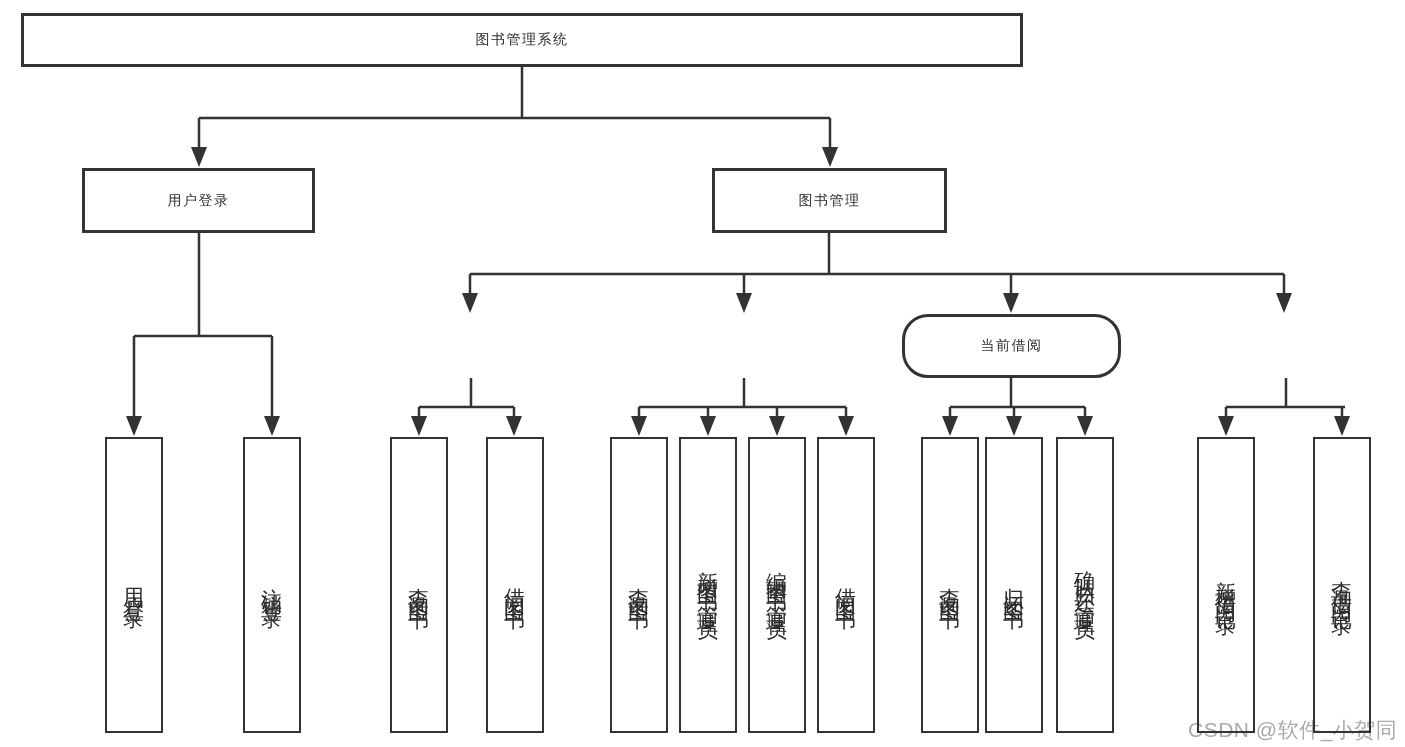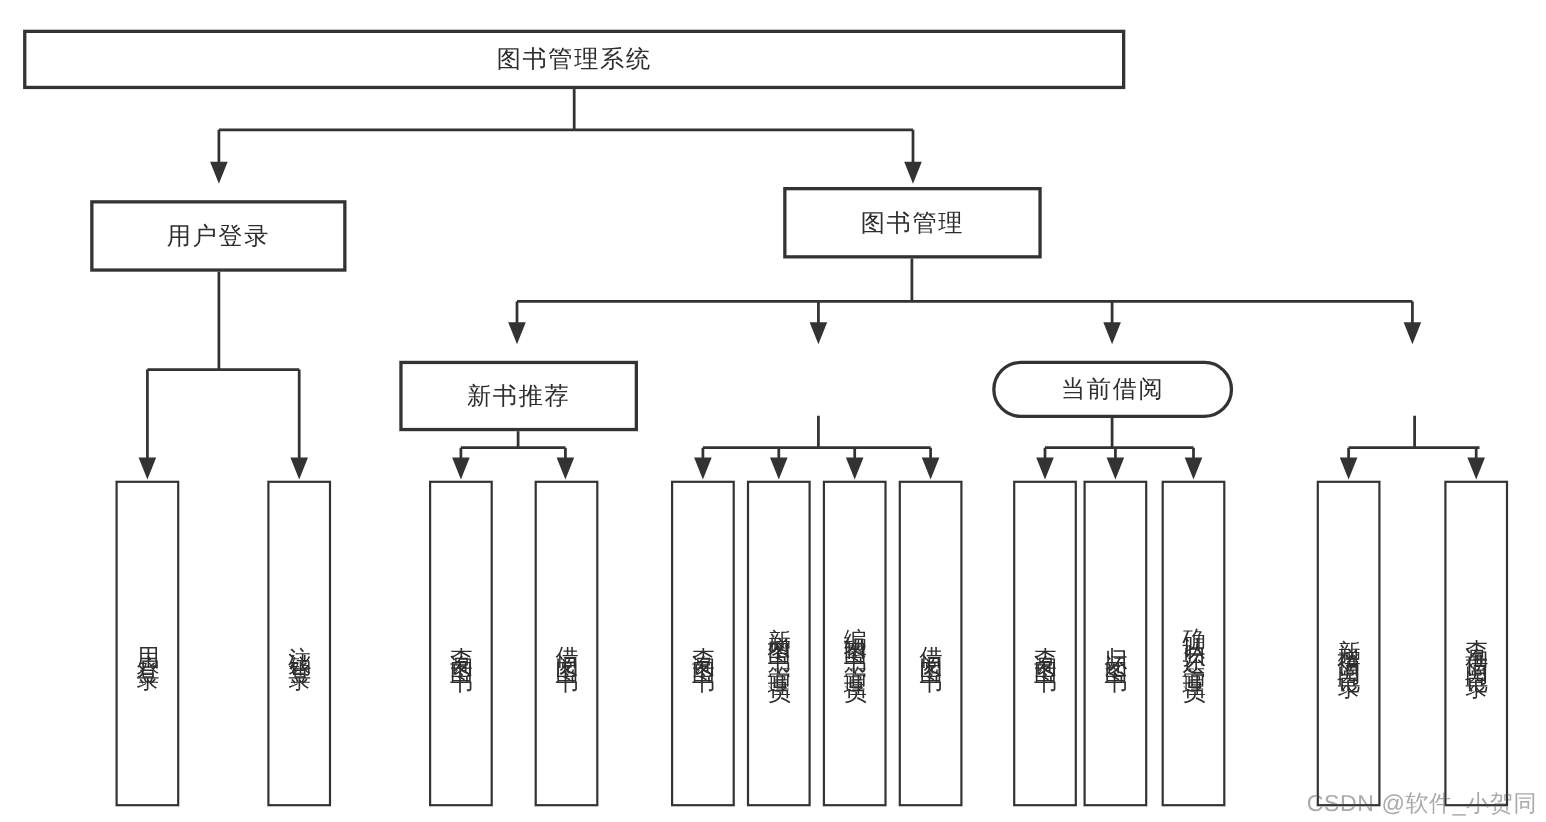--- a/index.html
+++ b/index.html
@@ -4,21 +4,21 @@
 <style>
   html,body { margin:0; padding:0; background:#ffffff; }
   .stage {
     position:relative; width:1405px; height:747px; background:#ffffff;
     font-family:"Liberation Sans", sans-serif; overflow:hidden;
   }
   .wires { position:absolute; left:0; top:0; width:1405px; height:747px; }
   .node {
     position:absolute; box-sizing:border-box; background:#ffffff;
     border:3px solid #333333; display:flex; align-items:center; justify-content:center;
-    color:#2d2d2d; font-size:22px; letter-spacing:1.5px; z-index:2;margin-top:14px;
+    color:#2d2d2d; font-size:14px; letter-spacing:1.5px; z-index:2;
   }
   .leaf {
     position:absolute; box-sizing:border-box; background:#ffffff;
     border:2.5px solid #333333; width:58px; height:296px; top:437px;
     display:flex; align-items:center; justify-content:center;
     color:#2d2d2d; z-index:2;
   }
   .vtext {
     writing-mode:vertical-rl; text-orientation:mixed;
     font-size:21px; letter-spacing:7px; line-height:1; white-space:nowrap;
@@ -53,28 +53,25 @@
              M1218 416 h16 l-8 20 z M1334 416 h16 l-8 20 z"></path>
   </svg>
 
   <div class="node" style="left:21px; top:13px; width:1002px; height:54px;">
     <span>图书管理系统</span>
   </div>
 
   <div class="node" style="left:82px; top:168px; width:233px; height:65px;">
     <span>用户登录</span>
   </div>
-  <div class="node" style="left:712px; top:156px; width:235px; height:65px;">
+  <div class="node" style="left:712px; top:168px; width:235px; height:65px;">
     <span>图书管理</span>
   </div>
 
-  <div class="node" style="left:363px; top:314px; width:217px; height:64px;">
-    <span>新书推荐</span>
-  </div>
-  <div class="node" style="left:902px; top:314px; width:219px; height:52px;border-radius:26px;">
+  <div class="node" style="left:902px; top:314px; width:219px; height:64px;border-radius:26px;">
     <span>当前借阅</span>
   </div>
 
   <div class="leaf" style="left:105px;">
     <span class="vtext">用户登录</span>
   </div>
   <div class="leaf" style="left:243px;">
     <span class="vtext">注销登录</span>
   </div>
 

